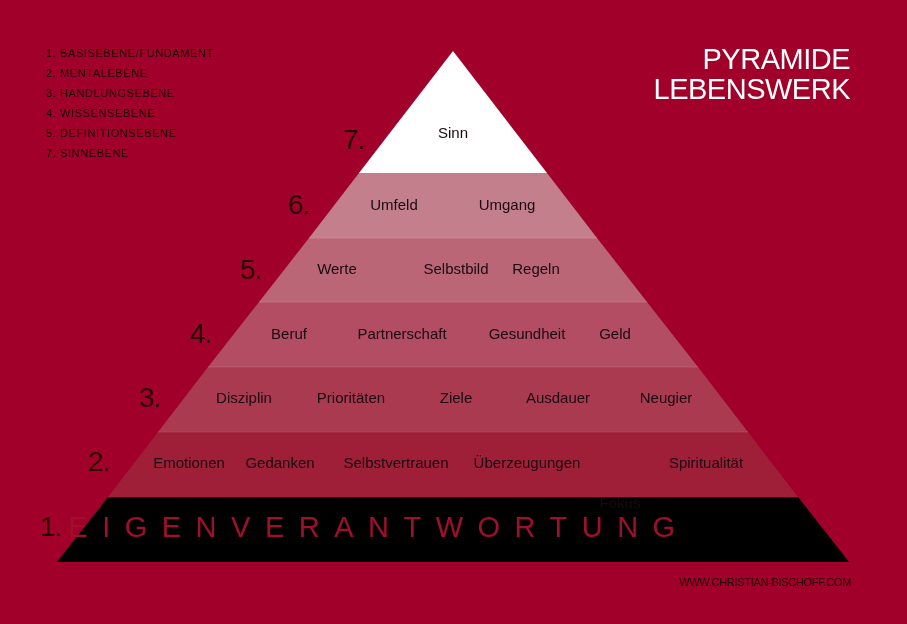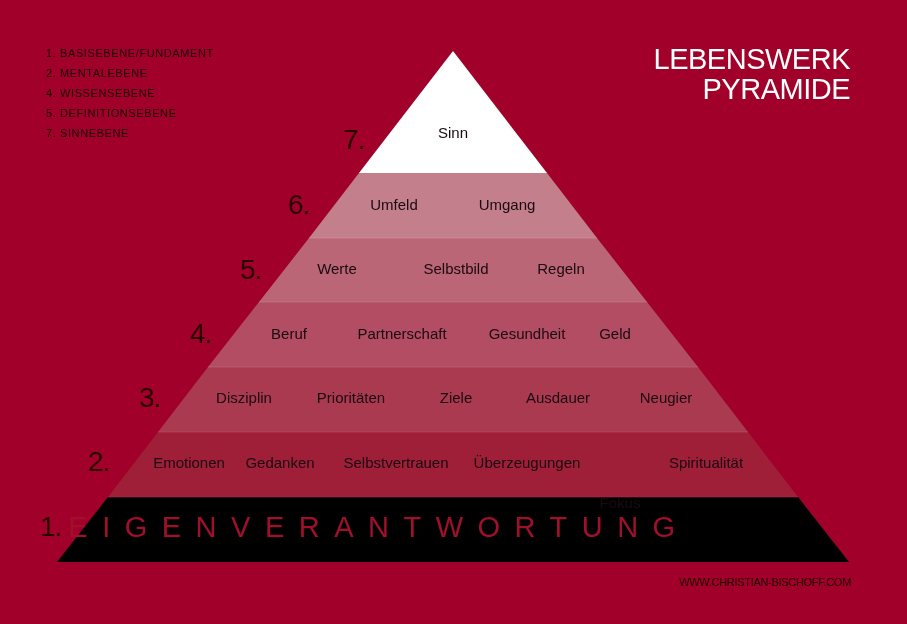--- a/index.html
+++ b/index.html
@@ -13,28 +13,29 @@
   .word { position: absolute; font-size: 15px; color: #1a0a10; transform: translateX(-50%); white-space: nowrap; font-family: "Liberation Sans Narrow", "Liberation Sans", sans-serif; }
   .base-word { position: absolute; left: 0; width: 732px; top: 511px; text-align: center; color: #a0102c; font-size: 29px; letter-spacing: 14.5px; padding-left: 26px; box-sizing: border-box; }
   .url { position: absolute; right: 56px; top: 576px; font-size: 11px; color: #200008; letter-spacing: -0.3px; }
 </style>
 </head>
 <body>
 
 <ul class="legend">
   <li>1. BASISEBENE/FUNDAMENT</li>
   <li>2. MENTALEBENE</li>
+  <li>3. HANDLUNGSEBENE</li>
   <li>4. WISSENSEBENE</li>
   <li>5. DEFINITIONSEBENE</li>
   <li>7. SINNEBENE</li>
 </ul>
 
 <div class="title">
+  <div>PYRAMIDE</div>
   <div>LEBENSWERK</div>
-  <div>PYRAMIDE</div>
 </div>
 
 <svg class="pyr" width="907" height="624" viewBox="0 0 907 624">
 
   <polygon points="453,51 547,173 359,173" fill="#ffffff"></polygon>
   <polygon points="359,173 547,173 597,238 309,238" fill="#c47f8c"></polygon>
   <polygon points="309,238 597,238 647,302 259,302" fill="#ba6677"></polygon>
   <polygon points="259,302 647,302 698,367 208,367" fill="#b24d64"></polygon>
   <polygon points="208,367 698,367 748,432 158,432" fill="#aa3a50"></polygon>
   <polygon points="158,432 748,432 798,497 108,497" fill="#9f1e38"></polygon>
@@ -54,21 +55,21 @@
 <div class="num" style="left:88px;top:446px;">2.</div>
 <div class="num" style="left:40px;top:511px;">1.</div>
 
 <div class="word" style="left:453px;top:124px;">Sinn</div>
 
 <div class="word" style="left:394px;top:196px;">Umfeld</div>
 <div class="word" style="left:507px;top:196px;">Umgang</div>
 
 <div class="word" style="left:337px;top:260px;">Werte</div>
 <div class="word" style="left:456px;top:260px;">Selbstbild</div>
-<div class="word" style="left:561px;top:260px;">Regeln</div>
+<div class="word" style="left:536px;top:260px;">Regeln</div>
 
 <div class="word" style="left:289px;top:325px;">Beruf</div>
 <div class="word" style="left:402px;top:325px;">Partnerschaft</div>
 <div class="word" style="left:527px;top:325px;">Gesundheit</div>
 <div class="word" style="left:615px;top:325px;">Geld</div>
 
 <div class="word" style="left:244px;top:389px;">Disziplin</div>
 <div class="word" style="left:351px;top:389px;">Prioritäten</div>
 <div class="word" style="left:456px;top:389px;">Ziele</div>
 <div class="word" style="left:558px;top:389px;">Ausdauer</div>

